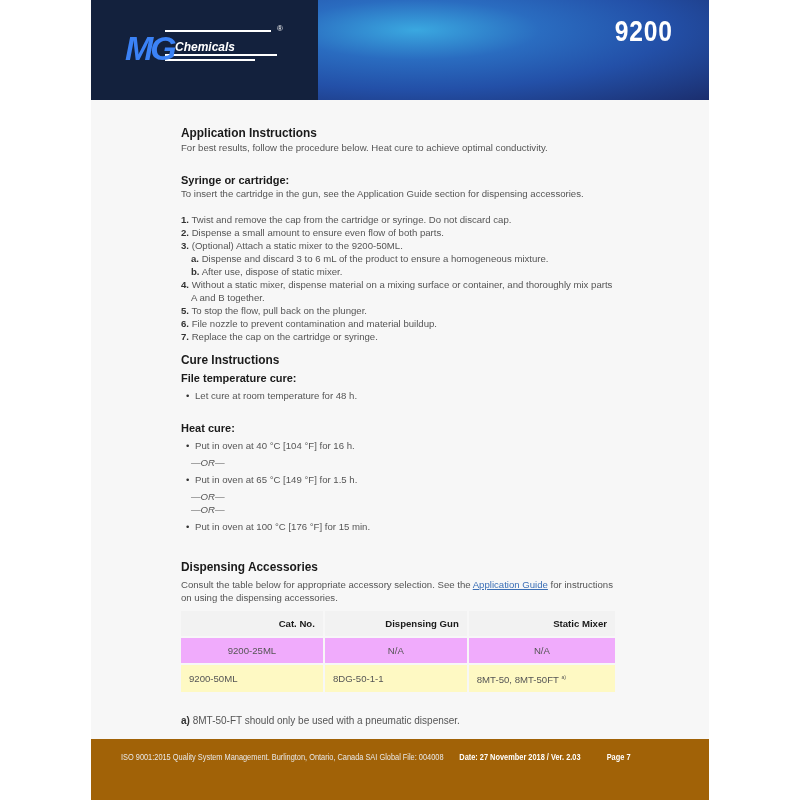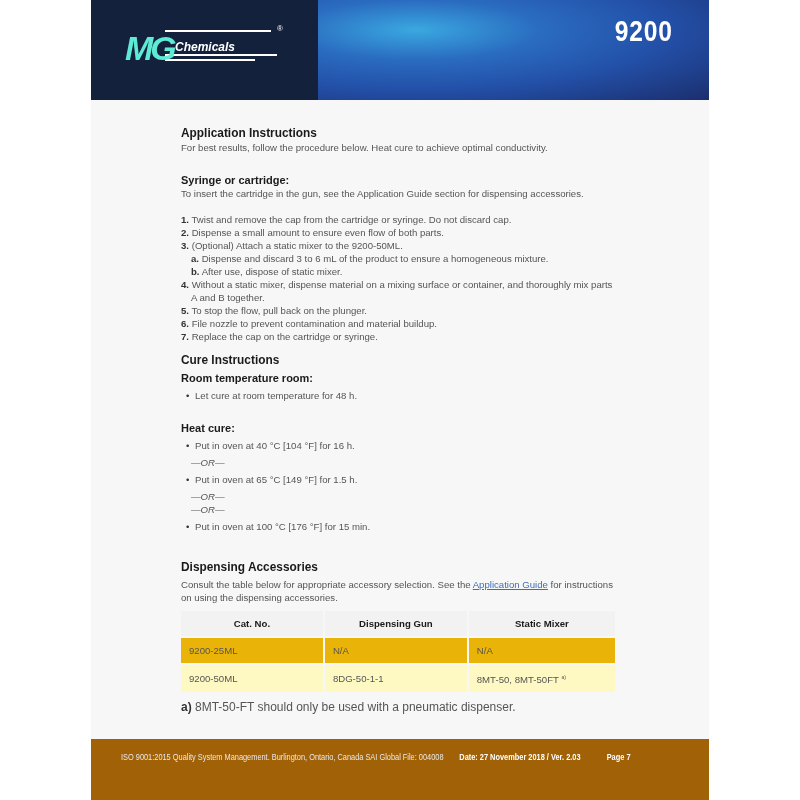--- a/index.html
+++ b/index.html
@@ -3,47 +3,47 @@
 <meta charset="utf-8">
 <style>
   html, body { margin: 0; padding: 0; }
   body { width: 800px; height: 800px; background: #ffffff; position: relative; overflow: hidden; font-family: "Liberation Sans", sans-serif; }
   .page { position: absolute; left: 91px; top: 0; width: 618px; height: 800px; background: #f7f7f7; }
   .header { position: absolute; left: 91px; top: 0; width: 618px; height: 100px; display: flex; }
   .header-left { width: 227px; height: 100px; background: #13213d; position: relative; }
   .header-right { flex: 1; height: 100px; position: relative;
     background: radial-gradient(ellipse at 25% 30%, #3aa8e0 0%, #2a6cc0 30%, #2350a8 60%, #1b2e6e 100%); }
   .logo { position: absolute; left: 34px; top: 28px; width: 160px; height: 44px; }
-  .logo-mg { position: absolute; left: 0; top: 0; font-family: "Liberation Sans", sans-serif; font-weight: bold; font-style: italic; font-size: 34px; color: #5eead4; letter-spacing: -3px; line-height: 40px; }
+  .logo-mg { position: absolute; left: 0; top: 0; font-family: "Liberation Sans", sans-serif; font-weight: bold; font-style: italic; font-size: 34px; color: #3b82f6; letter-spacing: -3px; line-height: 40px; }
   .logo-chem { position: absolute; left: 50px; top: 8px; font-family: "Liberation Sans", sans-serif; font-weight: bold; font-style: italic; font-size: 12px; color: #fff; line-height: 22px; }
   .logo-lines { position: absolute; left: 40px; top: 2px; width: 112px; }
   .logo-lines div { height: 2px; background: #fff; margin-bottom: 3px; }
   .logo-reg { position: absolute; right: 2px; top: -4px; font-size: 8px; color: #fff; }
   .product-code { position: absolute; right: 36px; top: 14px; font-family: "Liberation Sans", sans-serif; font-weight: bold; font-size: 30px; color: #fff; letter-spacing: 1px; transform: scaleX(0.82); transform-origin: right; }
   .content { position: absolute; left: 181px; top: 125px; width: 440px; color: #555; font-size: 9.6px; line-height: 13px; }
   h2 { font-family: "Liberation Sans", sans-serif; font-size: 13.5px; font-weight: bold; color: #1a1a1a; margin: 0; line-height: 16px; transform: scaleX(0.88); transform-origin: left; white-space: nowrap; }
   h3 { font-family: "Liberation Sans", sans-serif; font-size: 11px; font-weight: bold; color: #1a1a1a; margin: 0; line-height: 13px; }
   p { margin: 0; }
   .steps { margin: 0; padding: 0; list-style: none; }
   .steps li { margin: 0; }
   .num { font-weight: bold; color: #333; }
   .sub { padding-left: 10px; }
   .cont { padding-left: 10px; }
   .bullets { list-style: none; margin: 4px; padding: 0; }
   .bullets li { position: relative; padding-left: 10px; }
   .bullets li::before { content: "•"; position: absolute; left: 1px; color: #333; }
   .or { padding-left: 10px; font-style: italic; }
   .link { color: #3b6fb6; text-decoration: underline; }
   table { border-collapse: separate; border-spacing: 2px; width: 438px; margin-left: -2px; font-size: 9.6px; }
-  th { text-align: center; font-weight: bold; color: #1a1a1a; background: #f2f2f2; padding: 6px 8px; height: 12px; }
+  th { text-align: right; font-weight: bold; color: #1a1a1a; background: #f2f2f2; padding: 6px 8px; height: 12px; }
   td { color: #555; padding: 6px 8px; height: 12px; }
-  tr.shaded td { background: #eab308; }
+  tr.shaded td { background: #f0abfc; text-align: center; }
   tr.plain td { background: #fef9c3; }
   sup { font-size: 5px; }
-  .footnote { font-size: 12px; margin-top: 7px; }
+  .footnote { font-size: 10px; margin-top: 20px; }
   .footnote b { color: #333; }
   .footer { position: absolute; left: 91px; top: 739px; width: 618px; height: 61px; background: #a16207; color: #fff; }
   .footer-text { position: absolute; left: 30px; top: 13px; font-size: 8.6px; white-space: nowrap; color: #e8e8e8; transform: scaleX(0.86); transform-origin: left; }
   .footer-date { font-weight: bold; color: #fff; margin-left: 16px; }
   .footer-page { font-weight: bold; color: #fff; margin-left: 28px; }
 </style>
 </head>
 <body>
 
 <div class="page"></div>
@@ -84,21 +84,21 @@
     <li><span class="num">4.</span> <span>Without a static mixer, dispense material on a mixing surface or container, and thoroughly mix parts</span></li>
     <li class="cont">A and B together.</li>
     <li><span class="num">5.</span> <span>To stop the flow, pull back on the plunger.</span></li>
     <li><span class="num">6.</span> <span>File nozzle to prevent contamination and material buildup.</span></li>
     <li><span class="num">7.</span> <span>Replace the cap on the cartridge or syringe.</span></li>
   </ul>
 
   <div style="height:9px"></div>
   <h2>Cure Instructions</h2>
   <div style="height:4px"></div>
-  <h3>Room temperature room:</h3>
+  <h3>File temperature cure:</h3>
   <ul class="bullets">
     <li>Let cure at room temperature for 48 h.</li>
   </ul>
 
   <div style="height:16px"></div>
   <h3>Heat cure:</h3>
   <ul class="bullets">
     <li>Put in oven at 40 °C [104 °F] for 16 h.</li>
   </ul>
   <div class="or">—OR—</div>

